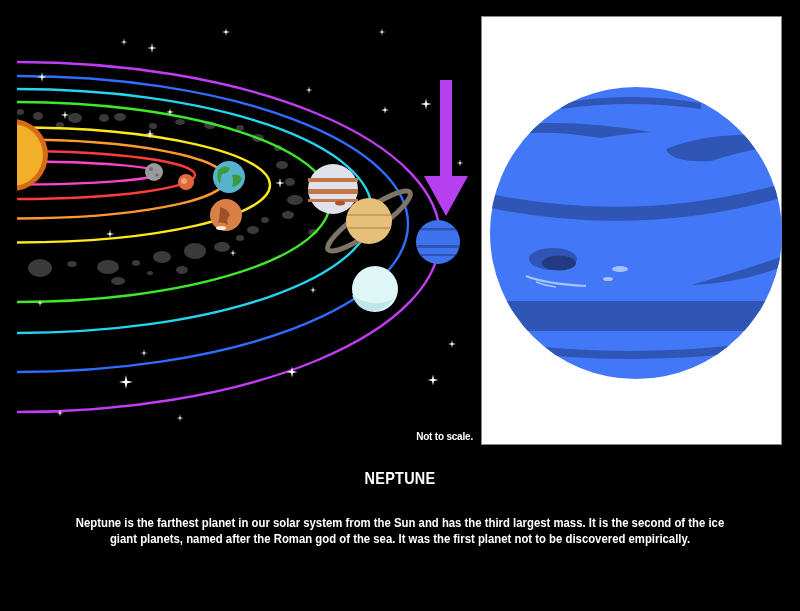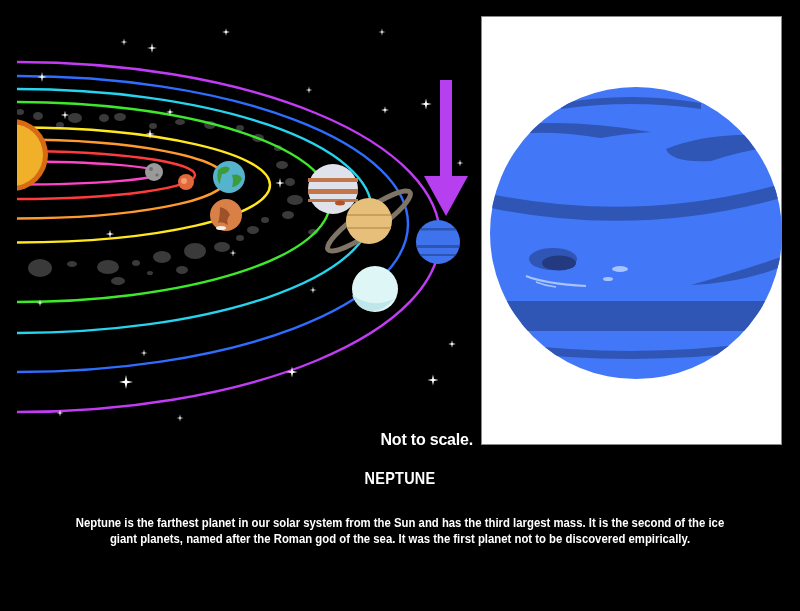--- a/index.html
+++ b/index.html
@@ -1,19 +1,19 @@
 <!DOCTYPE html>
 <html><head>
 <meta charset="utf-8">
 <style>
   html, body { margin:0; padding:0; background:#000; }
   body { width:800px; height:611px; position:relative; overflow:hidden; font-family:"Liberation Sans", sans-serif; }
   #scene { position:absolute; left:0; top:0; width:800px; height:611px; }
   .panel { position:absolute; left:481px; top:16px; width:301px; height:429px; background:#fff; border:1px solid #888; box-sizing:border-box; }
-  .note { position:absolute; right:327px; top:431px; color:#fff; font-weight:bold; font-size:16px; font-family:"Liberation Sans Narrow","Liberation Sans", sans-serif; letter-spacing:-0.2px;margin-left:16px; }
+  .note { position:absolute; right:327px; top:431px; color:#fff; font-weight:bold; font-size:10px; font-family:"Liberation Sans Narrow","Liberation Sans", sans-serif; letter-spacing:-0.2px;margin-left:16px; }
   .title { position:absolute; left:0; width:800px; top:469px; text-align:center; color:#fff; font-weight:bold; font-size:17px; letter-spacing:0.3px; transform:scaleX(0.85); }
   .desc { position:absolute; left:20px; width:760px; top:515px; text-align:center; color:#fff; font-weight:bold; font-size:13.2px; line-height:15.5px; transform:scaleX(0.86); transform-origin:center top; }
 </style>
 </head>
 <body>
 
 <svg id="scene" viewBox="0 0 800 611">
   <defs>
     <clipPath id="leftclip">
         <rect x="17" y="0" width="783" height="611"></rect>

